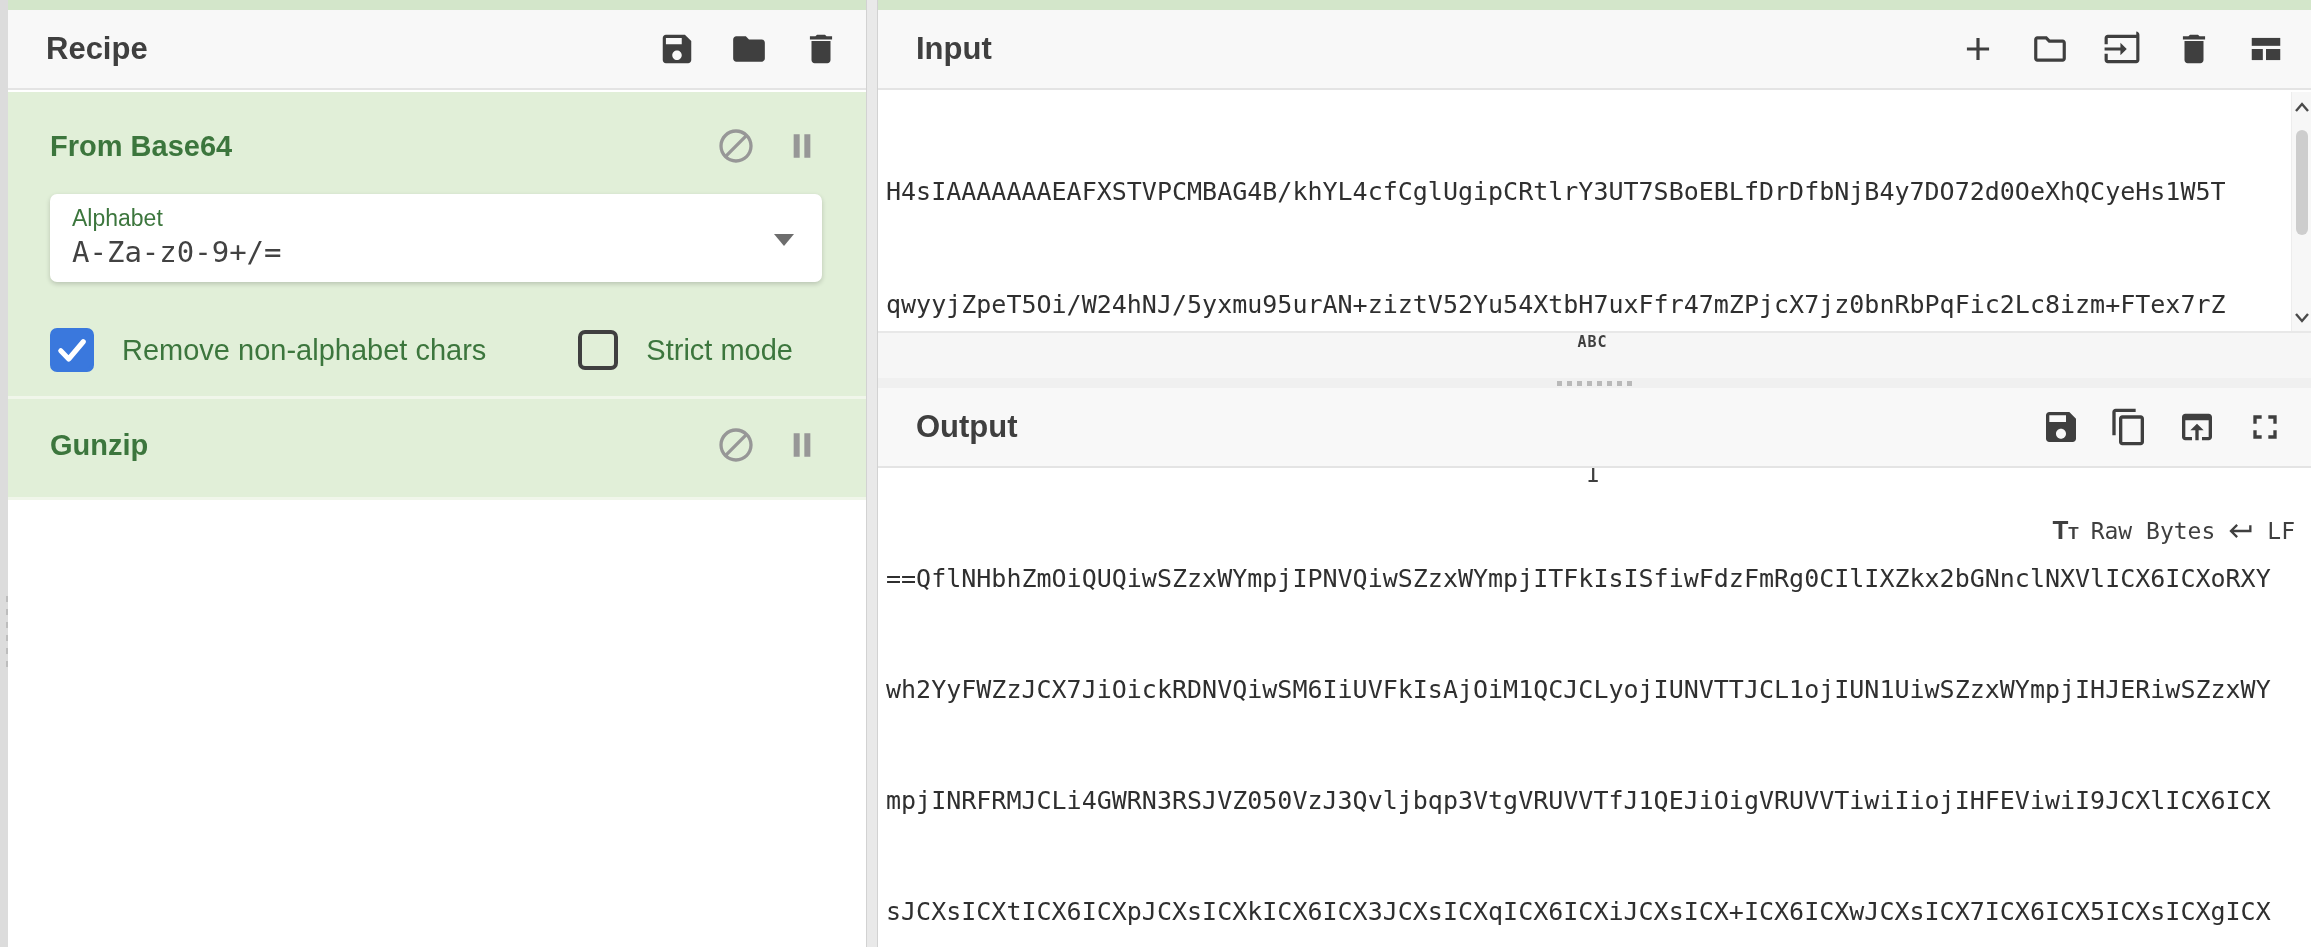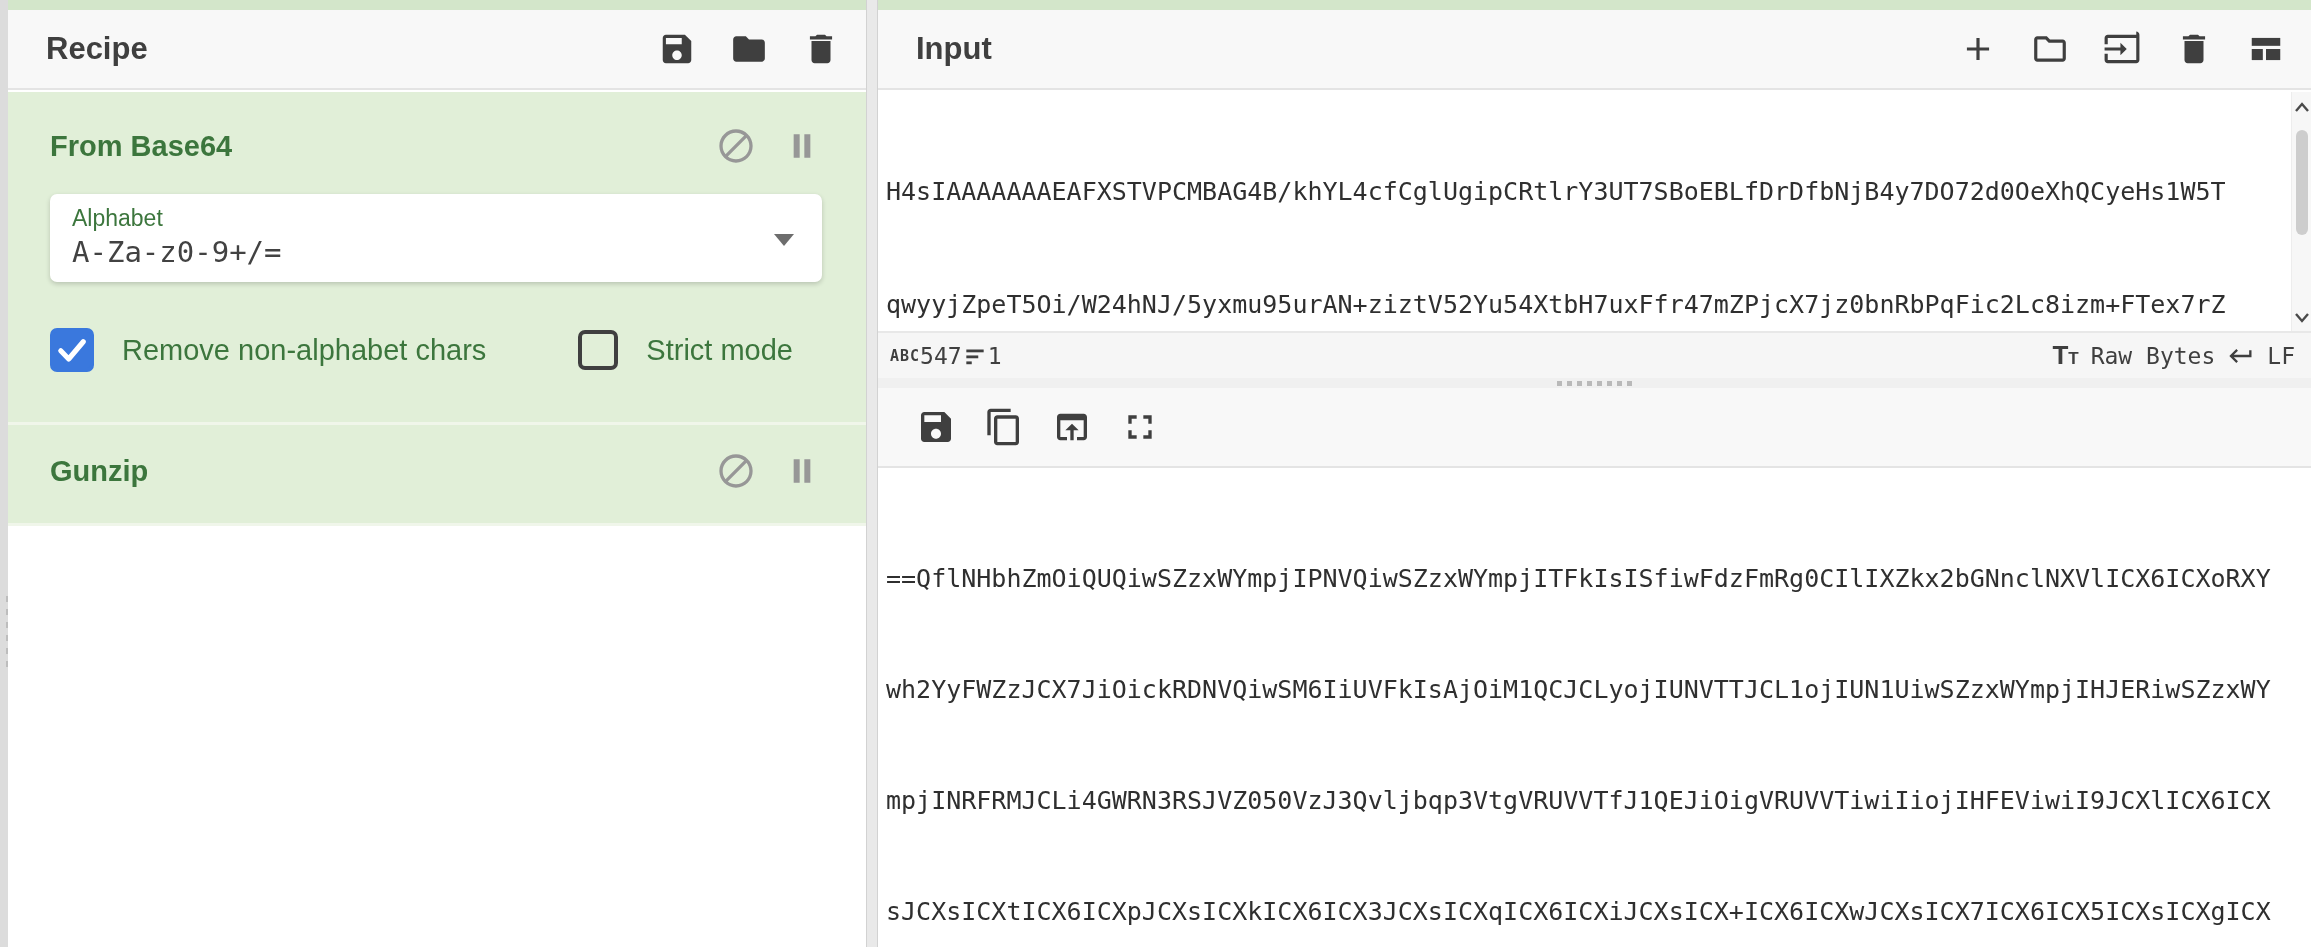--- a/index.html
+++ b/index.html
@@ -26,21 +26,21 @@
   
   .left-gutter { position: absolute; left: 0; top: 0; bottom: 0; width: 8px; background: #dcdcdc; }
   .gutter-handle { position: absolute; left: 6px; top: 596px; width: 8px; display: flex; flex-direction: column; gap: 7px; }
   .gutter-handle i { width: 6px; height: 6px; background: #bdbdbd; display: block; }
 
   
   .recipe-pane { left: 8px; width: 858px; }
   .recipe-ops { position: absolute; top: 82px; left: 0; right: 0; bottom: 0; background: #fff; }
   .op {
     background: #e1efd8; border-bottom: 3px solid #f0f6ea;
-    padding: 34px 44px 50px 42px;
+    padding: 34px 44px 24px 42px;
   }
   .op-head { display: flex; align-items: center; }
   .op-title { font-size: 29px; font-weight: bold; color: #3c763d; flex: 1; }
   .op-controls { display: flex; align-items: center; gap: 26px; }
   .op-controls svg { width: 40px; height: 40px; fill: #979797; display: block; cursor: pointer; }
   .op-gunzip { padding: 26px 44px 32px 42px; }
 
   .ingredient-box {
     margin-top: 28px; position: relative;
     background: #fff; border-radius: 7px;
@@ -82,22 +82,22 @@
     background: #f7f7f7; border-left: 1px solid #ededed;
   }
   .scrollbar svg { width: 20px; height: 20px; stroke: #4a4a4a; fill: none; stroke-width: 2.4; display: block; cursor: pointer; }
   .sb-up { position: absolute; top: 6px; left: 0; }
   .sb-down { position: absolute; bottom: 6px; left: 0; }
   .sb-thumb { position: absolute; top: 38px; left: 4px; width: 12px; height: 105px; background: #cdcdcd; border-radius: 6px; cursor: grab; }
 
   .status-bar {
     position: absolute; top: 323px; left: 0; right: 0; height: 45px;
     background: #f6f6f6; box-shadow: 0 -2px 0 #e8e8e8;
-    display: flex; align-items: center; padding: 0 16px 0 12px; gap: 0;
-    font-family: "DejaVu Sans Mono", monospace; font-size: 23px; color: #3f3f3f;
+    display: flex; align-items: center; padding: 0 16px 0 12px; gap: 28px;
+    font-family: "DejaVu Sans Mono", monospace; font-size: 23px; color: #3f3f3f; flex-direction: column;
   }
   .abc-glyph { font-size: 15px; letter-spacing: 1px; font-weight: bold; }
   .status-bar svg { display: block; }
   .sb-right { margin-left: auto; display: flex; align-items: center; gap: 12px; }
   .tt-glyph { font-weight: bold; font-size: 26px; font-family: "Liberation Sans", sans-serif; }
   .tt-glyph small { font-size: 17px; font-weight: bold; }
   .sb-clickable { cursor: pointer; }
 
   .h-splitter { position: absolute; top: 368px; left: 0; right: 0; height: 10px; background: #f0f0f0;
     display: flex; align-items: center; justify-content: center; gap: 5px; cursor: row-resize; }
@@ -265,20 +265,21 @@
       <i></i>
       <i></i>
       <i></i>
       <i></i>
       <i></i>
       <i></i>
       <i></i>
   </div>
 
   <div class="pane-header out-header">
+    <div class="pane-title">Output</div>
     <div class="hdr-icons">
       <svg viewBox="0 0 24 24">
           <path d="M17 3H5c-1.1 0-2 .9-2 2v14c0 1.1.9 2 2 2h14c1.1 0 2-.9 2-2V7l-4-4zm-5 16c-1.66 0-3-1.34-3-3s1.34-3 3-3 3 1.34 3 3-1.34 3-3 3zm3-10H5V5h10v4z"></path>
         </svg>
       <svg viewBox="0 0 24 24">
           <path d="M16 1H4c-1.1 0-2 .9-2 2v14h2V3h12V1zm3 4H8c-1.1 0-2 .9-2 2v14c0 1.1.9 2 2 2h11c1.1 0 2-.9 2-2V7c0-1.1-.9-2-2-2zm0 16H8V7h11v14z"></path>
         </svg>
       <svg viewBox="0 0 24 24">
           <path d="M19 4H5c-1.11 0-2 .9-2 2v12c0 1.1.89 2 2 2h4v-2H5V8h14v10h-4v2h4c1.1 0 2-.9 2-2V6c0-1.1-.9-2-2-2zm-7 6l-4 4h3v6h2v-6h3l-4-4z"></path>
         </svg>

